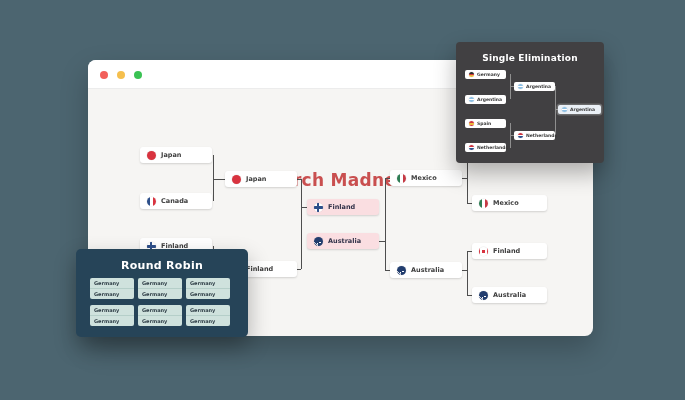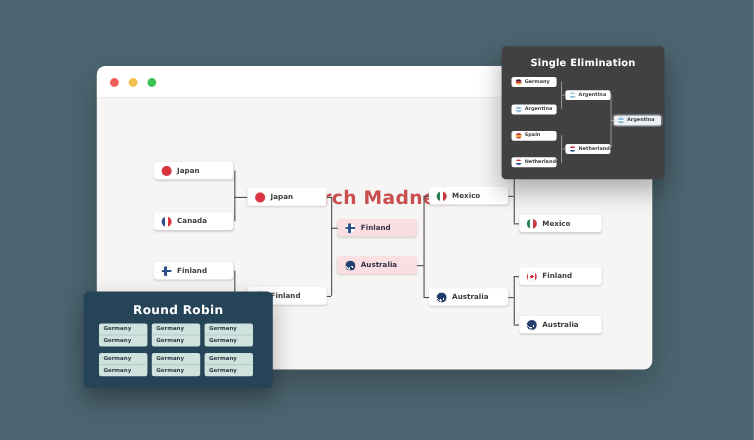--- a/index.html
+++ b/index.html
@@ -56,21 +56,21 @@
             font-size:9px;font-weight:bold;color:#ffffff;letter-spacing:.2px;}
   .mini-box{position:absolute;display:flex;align-items:center;gap:3px;width:41px;height:9px;
             background:#fff;border-radius:2px;padding-left:4px;box-sizing:border-box;
             font-size:4.5px;font-weight:bold;color:#3d3d3d;}
   .mini-box .flag{width:5px;height:5px;}
   .mini-box.champ{width:43px;background:#eaf0f6;box-shadow:0 0 0 1.5px rgba(255,255,255,.22);}
   .mvline{position:absolute;width:0;border-left:1px solid #8f8f8f;}
   .mhline{position:absolute;height:0;border-top:1px solid #8f8f8f;}
 
   
-  .rr-panel{position:absolute;left:76px;top:265px;width:172px;height:88px;background:#264458;
+  .rr-panel{position:absolute;left:76px;top:249px;width:172px;height:88px;background:#264458;
             border-radius:5px;box-shadow:0 10px 22px rgba(0,0,0,.3);z-index:5;}
   .rr-title{position:absolute;left:0;top:10px;width:100%;text-align:center;
             font-size:11px;font-weight:bold;color:#ffffff;letter-spacing:.3px;}
   .rr-card{position:absolute;width:44px;height:21px;background:#cfe2dd;border-radius:2px;overflow:hidden;}
   .rr-row{height:10px;line-height:10px;padding-left:4px;font-size:5px;font-weight:bold;color:#2e3d46;}
   .rr-card .rr-row:first-child{border-bottom:1px solid #b5cfc9;}
 </style>
 </head>
 <body>
 

